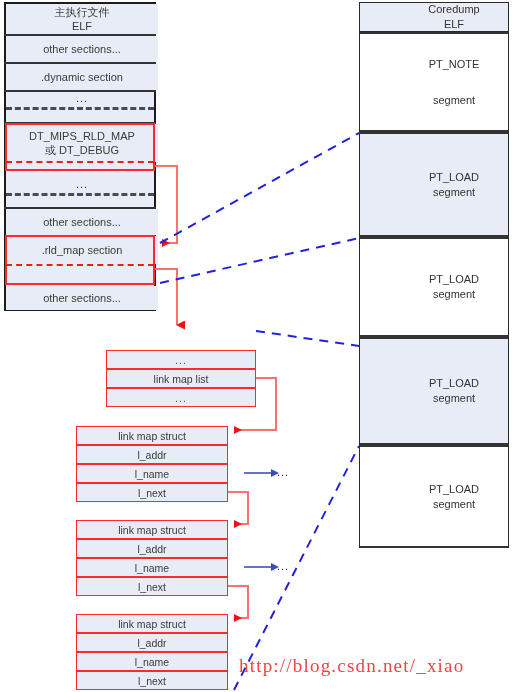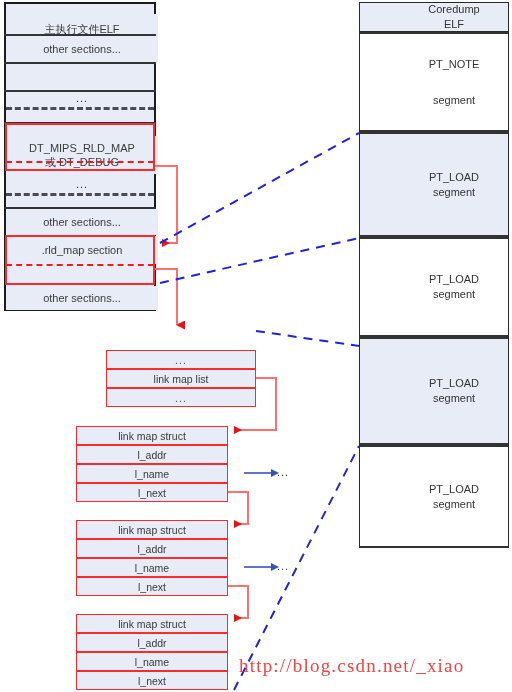--- a/index.html
+++ b/index.html
@@ -129,40 +129,43 @@
     white-space: nowrap;
   }
 </style>
 </head>
 <body>
 
 <div id="canvas">
 
   <div id="elf-frame"></div>
 
-  <div class="elf-row" style="left:6px; top:4px; height:30px; flex-direction:row;margin-top:10px;">
+  <div class="elf-row" style="left:6px; top:4px; height:30px; flex-direction:column;">
     <span>主执行文件</span>
     <span>ELF</span>
   </div>
   <div class="sep-solid-dark" style="top:34px;"></div>
 
   <div class="elf-row" style="left:6px; top:36px; height:26px;">
     <span>other sections...</span>
   </div>
   <div class="sep-solid-dark" style="top:62px;"></div>
 
+  <div class="elf-row" style="left:6px; top:64px; height:26px;">
+    <span>.dynamic section</span>
+  </div>
   <div class="sep-solid-dark" style="top:90px;"></div>
 
   <div class="dots-label" style="left:6px; top:92px; width:152px; text-align:center;">
     <span>...</span>
   </div>
   <div class="sep-dash-dark" style="top:107px;"></div>
   <div class="sep-solid-dark" style="top:122px;"></div>
 
-  <div class="elf-row" style="left:6px; top:124px; height:38px; flex-direction:column;margin-top:12px;">
+  <div class="elf-row" style="left:6px; top:124px; height:38px; flex-direction:column;">
     <span>DT_MIPS_RLD_MAP</span>
     <span>或 DT_DEBUG</span>
   </div>
   <div class="red-region" style="left:5px; top:123px; width:150px; height:48px;"></div>
   <div class="sep-dash-red" style="left:6px; top:161px;"></div>
 
   <div class="dots-label" style="left:6px; top:178px; width:152px; text-align:center;">
     <span>...</span>
   </div>
   <div class="sep-dash-dark" style="top:193px;"></div>

